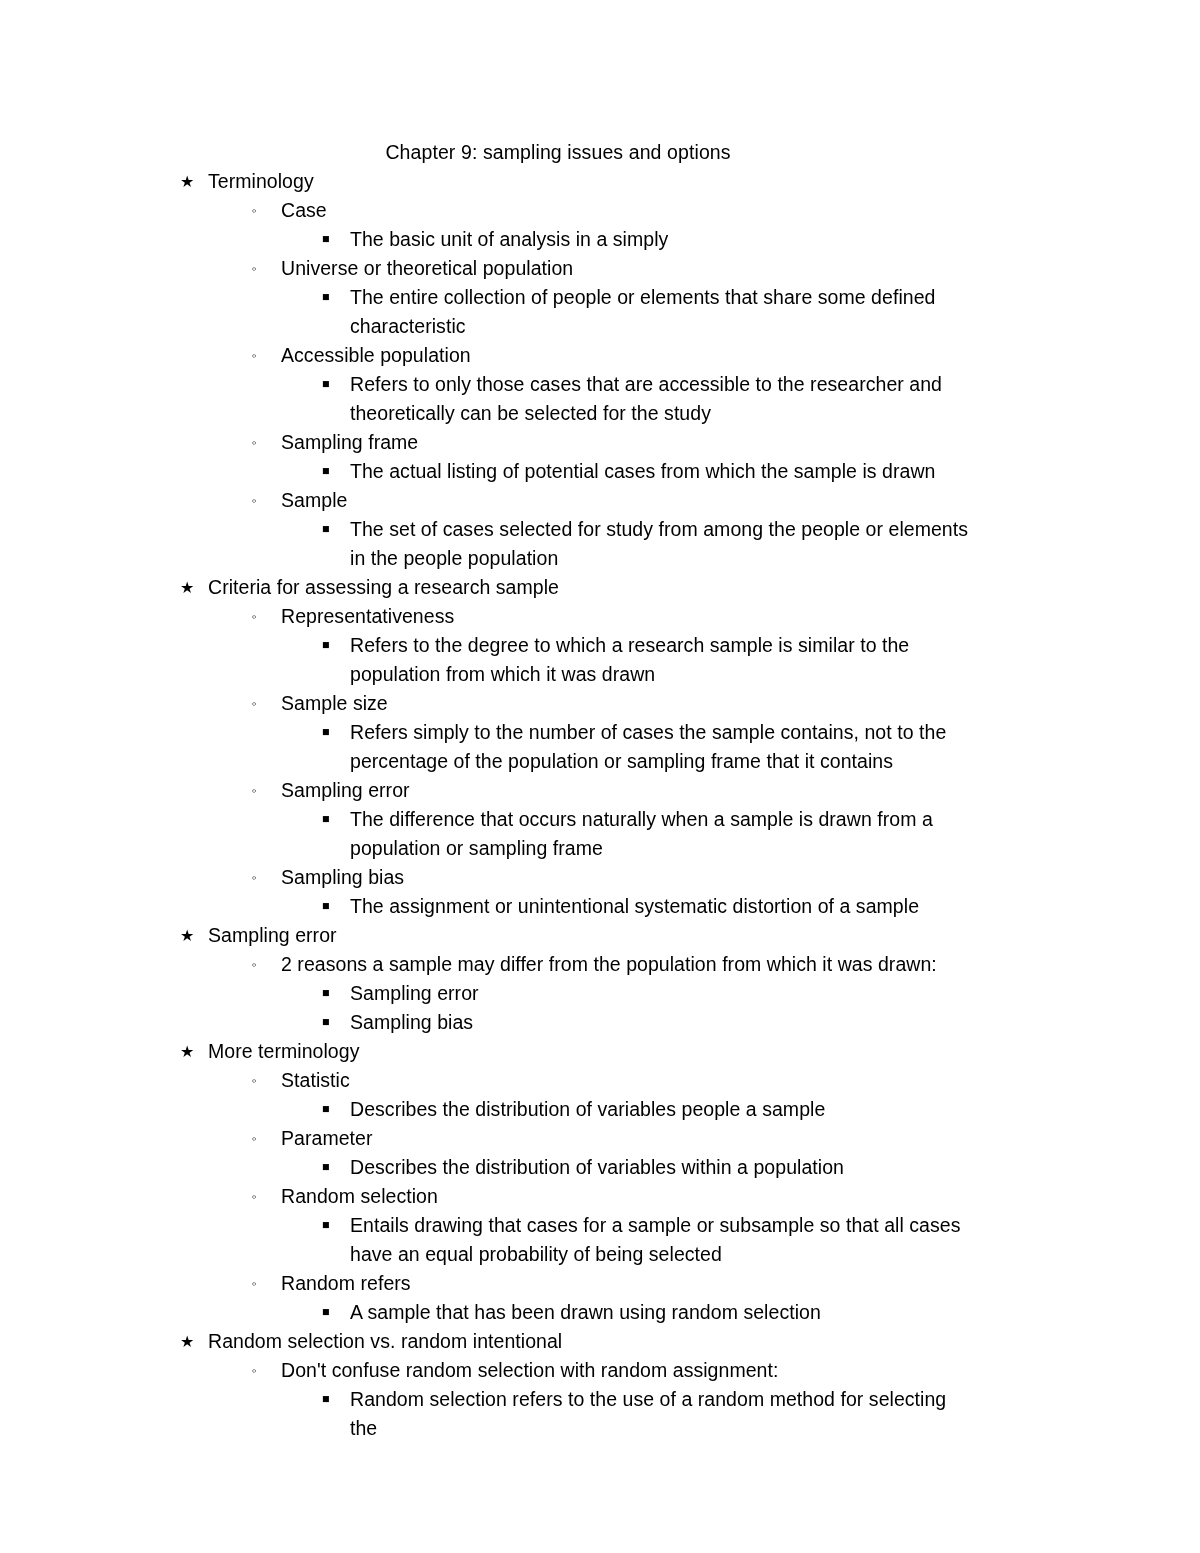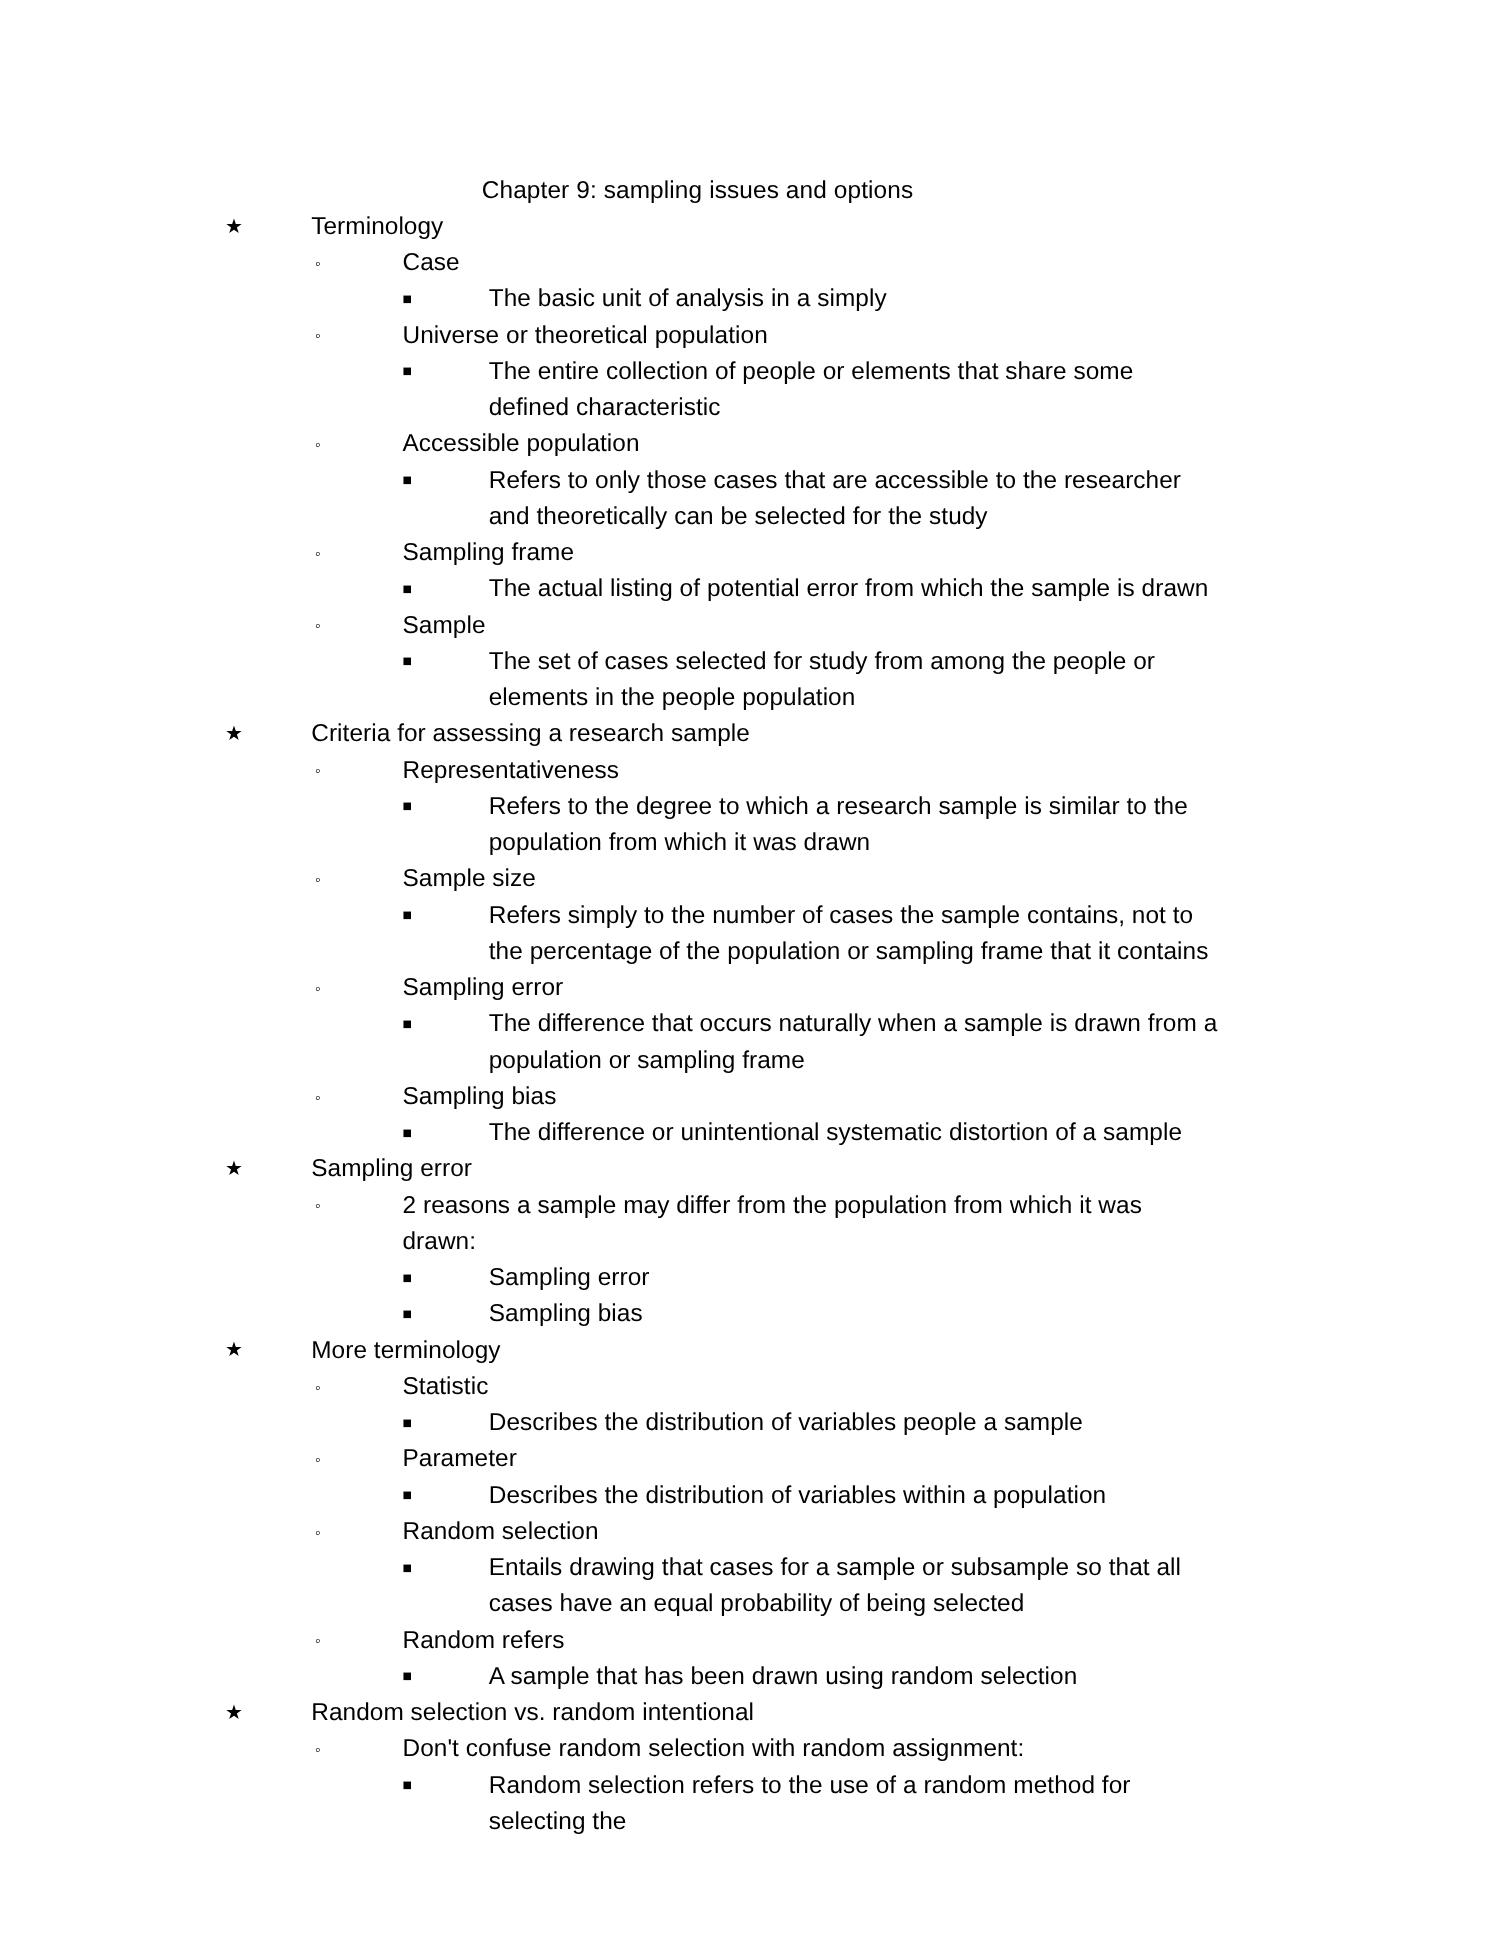--- a/index.html
+++ b/index.html
@@ -82,21 +82,20 @@
   .lvl3 > .row {
     padding-left: 28px;
     margin-left: 142px;
   }
   .lvl3 > .row > .marker {
     left: 0px;
     font-size: 12.5px;
   }
   .txt {
     display: block;
-    margin-left: 41px;
   }
 </style>
 </head>
 <body>
 
 <div class="page">
   <div class="doc-title">Chapter 9: sampling issues and options</div>
 
   <ul class="outline" id="outline-root">
       <li class="node lvl1">
@@ -149,21 +148,21 @@
           </li>
           <li class="node lvl2">
             <div class="row">
               <span class="marker">◦</span>
               <span class="txt">Sampling frame</span>
             </div>
             <ul>
               <li class="node lvl3">
                 <div class="row">
                   <span class="marker">■</span>
-                  <span class="txt">The actual listing of potential error from which the sample is drawn</span>
+                  <span class="txt">The actual listing of potential cases from which the sample is drawn</span>
                 </div>
               </li>
             </ul>
           </li>
           <li class="node lvl2">
             <div class="row">
               <span class="marker">◦</span>
               <span class="txt">Sample</span>
             </div>
             <ul>
@@ -227,21 +226,21 @@
           </li>
           <li class="node lvl2">
             <div class="row">
               <span class="marker">◦</span>
               <span class="txt">Sampling bias</span>
             </div>
             <ul>
               <li class="node lvl3">
                 <div class="row">
                   <span class="marker">■</span>
-                  <span class="txt">The difference or unintentional systematic distortion of a sample</span>
+                  <span class="txt">The assignment or unintentional systematic distortion of a sample</span>
                 </div>
               </li>
             </ul>
           </li>
         </ul>
       </li>
       <li class="node lvl1">
         <div class="row">
           <span class="marker">★</span>
           <span class="txt">Sampling error</span>

